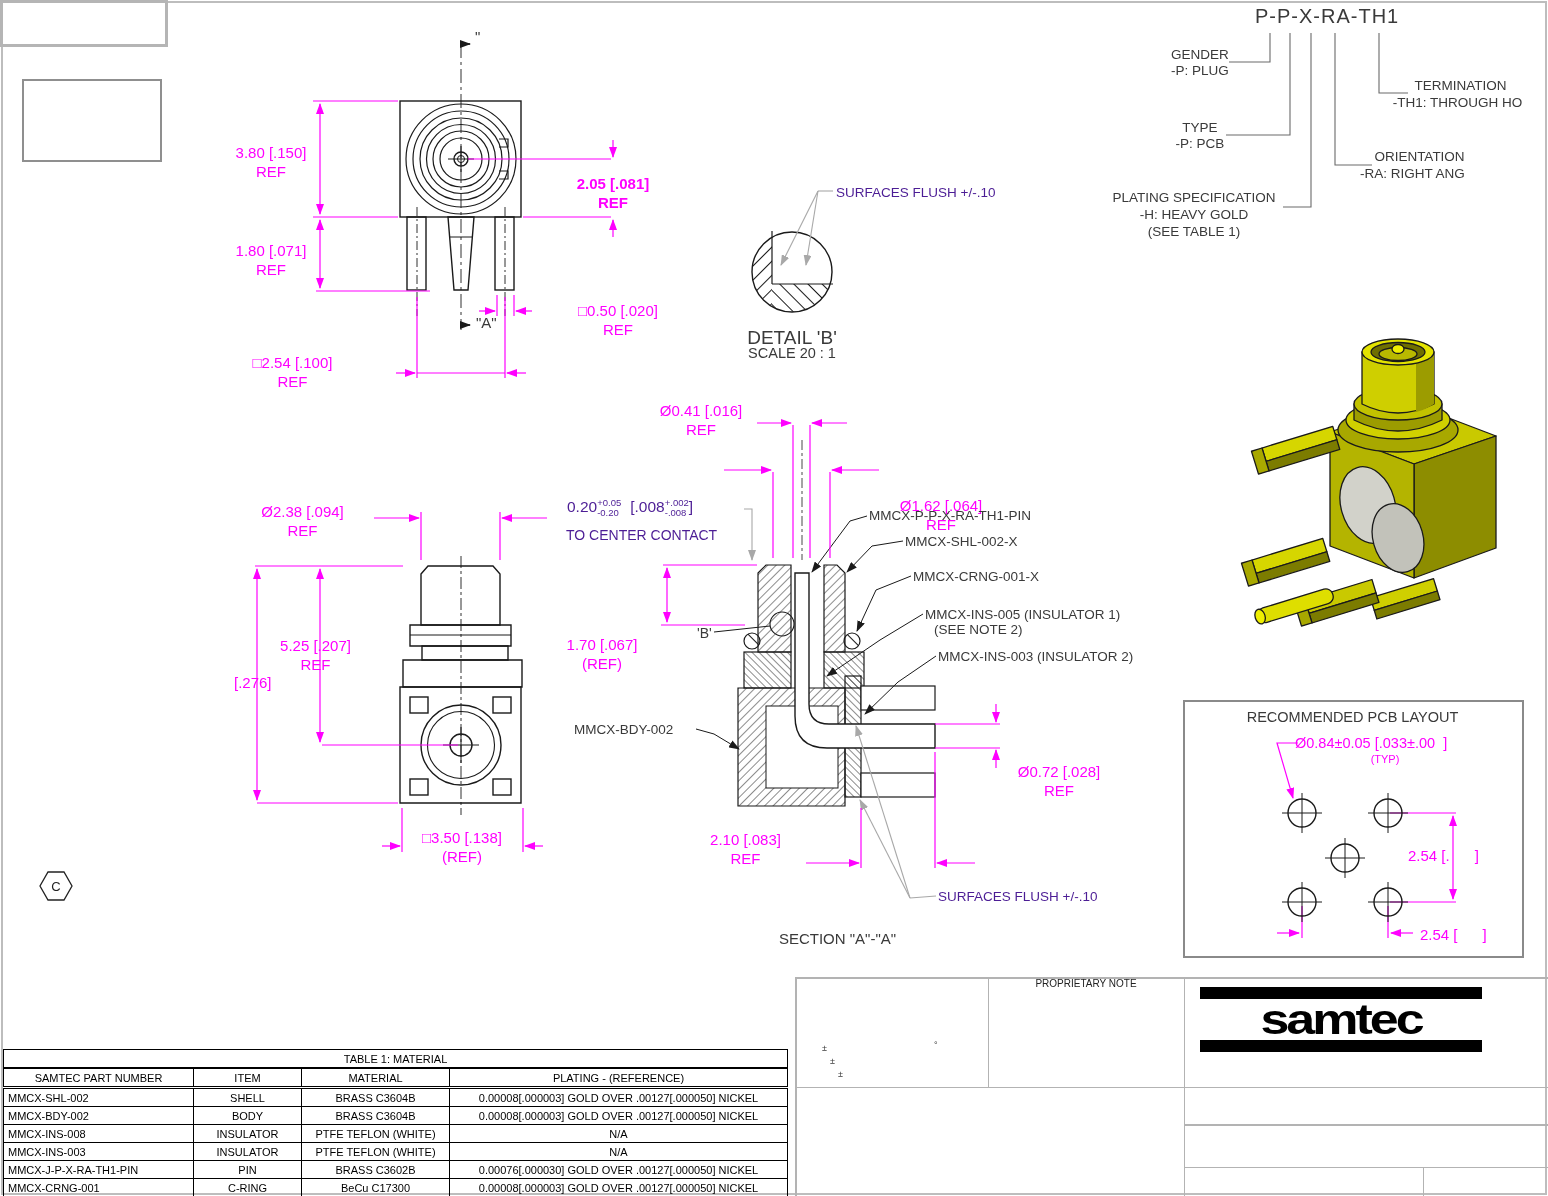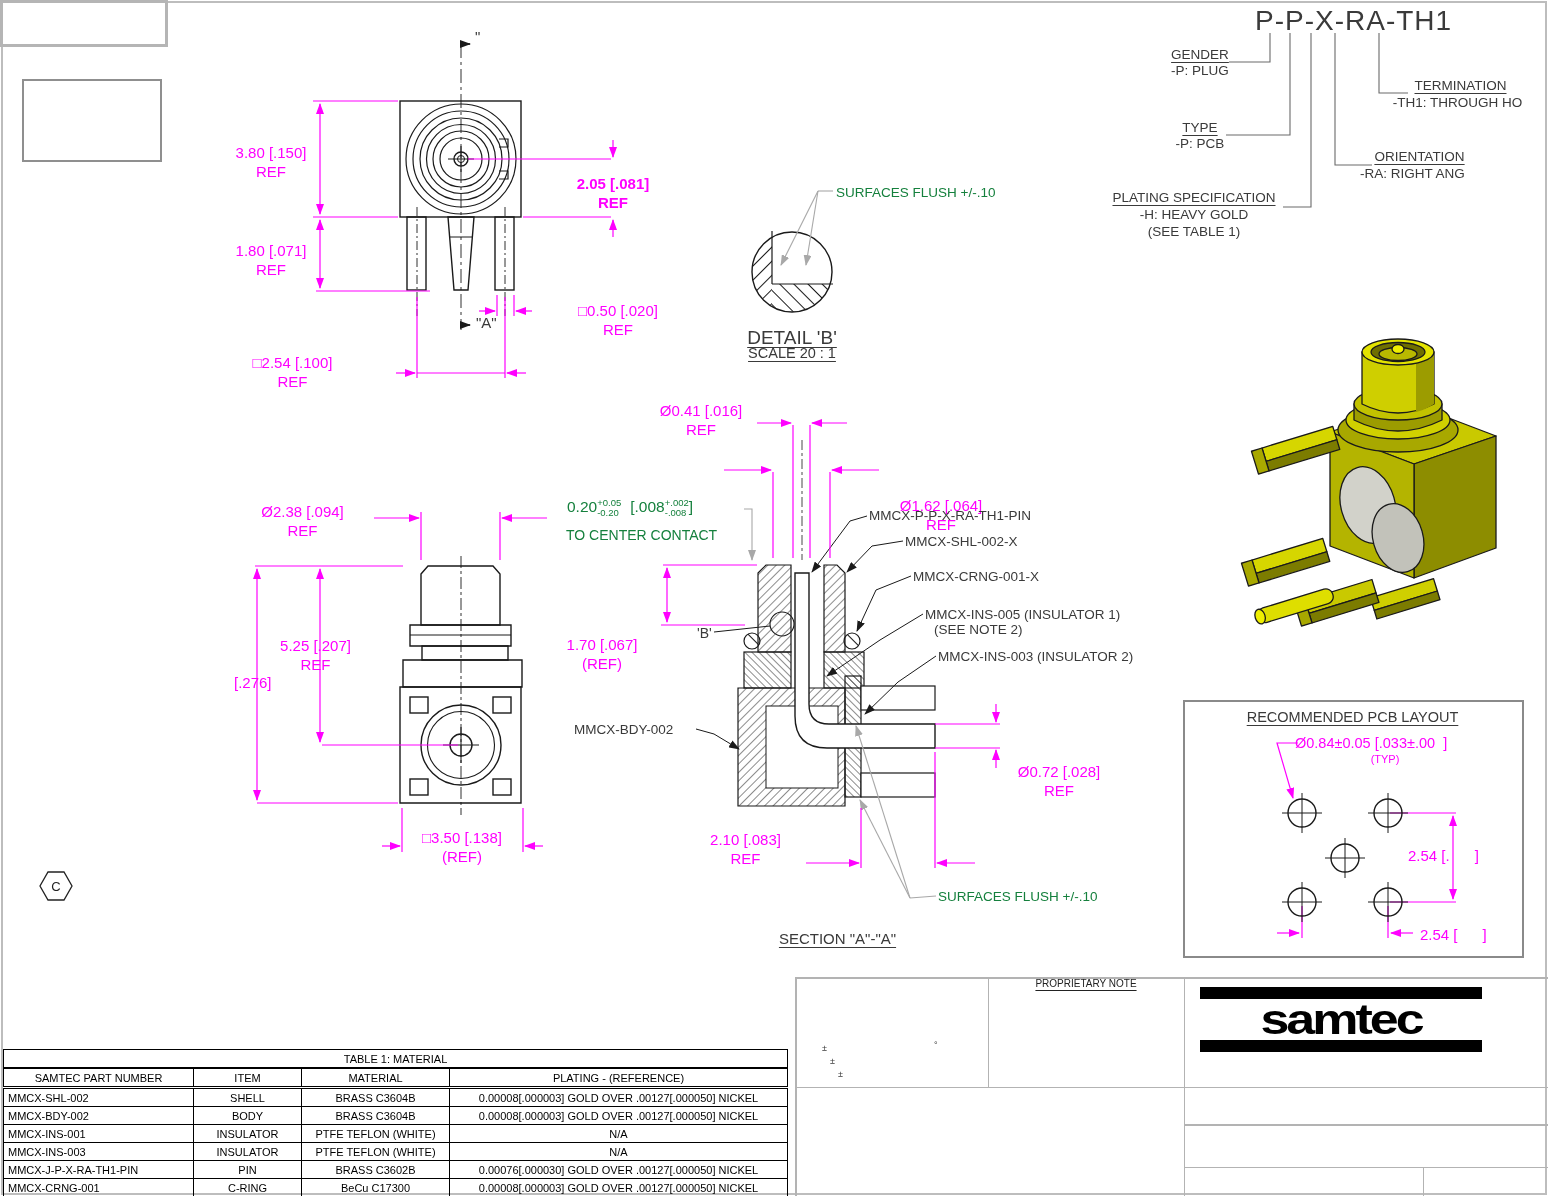--- a/index.html
+++ b/index.html
@@ -1,23 +1,23 @@
 <!DOCTYPE html>
 <html><head>
 <meta charset="utf-8">
 <style>
   html,body{margin:0;padding:0;background:#fff;}
   #sheet{position:relative;width:1548px;height:1196px;background:#ffffff;
          font-family:"Liberation Sans","DejaVu Sans",sans-serif;overflow:hidden;}
   .abs{position:absolute;}
   .L{position:absolute;color:#3a3a3a;font-size:13.5px;white-space:nowrap;}
   .M{position:absolute;color:#ff00ff;font-size:15px;white-space:nowrap;}
-  .G{position:absolute;color:#15803d;font-size:13.5px;white-space:nowrap;}
+  .G{position:absolute;color:#4c1d95;font-size:13.5px;white-space:nowrap;}
   .C{text-align:center;}
-  .U{text-decoration:underline;text-underline-offset:3px;}
+  .U{text-underline-offset:3px;}
   .pre{white-space:pre;}
   .dim2 div{line-height:1.25;}
   .stack{display:inline-flex;flex-direction:column;font-size:9.5px;line-height:1.1;vertical-align:middle;}
   
   #mat{position:absolute;left:3px;top:1049px;width:785px;border-collapse:collapse;
        font-size:11px;color:#000;table-layout:fixed;}
   #mat td,#mat th{border:1px solid #000;padding:0 4px;height:17px;font-weight:normal;
        overflow:hidden;white-space:nowrap;}
   #mat .ttl{text-align:center;border-bottom:2px solid #000;}
   #mat .hdr td{text-align:center;border-bottom:3px double #000;}
@@ -314,21 +314,21 @@
 
       <g transform="translate(1256,610) rotate(-17)">
         <rect x="0" y="0" width="78" height="15" rx="7" fill="#dede00"></rect>
         <ellipse cx="2" cy="7.5" rx="5" ry="7.5" fill="#efef00"></ellipse>
       </g>
     </g>
   </svg>
 
   <div class="abs" style="left:1183px;top:700px;width:337px;height:254px;border:2px solid #8a8a8a;"></div>
 
-  <div class="L" style="left:1255px;top:5px;font-size:28px;letter-spacing:1px;">P-P-X-RA-TH1</div>
+  <div class="L" style="left:1255px;top:5px;font-size:20px;letter-spacing:1px;">P-P-X-RA-TH1</div>
   <div class="L C U" style="left:1140px;top:47px;width:120px;">GENDER</div>
   <div class="L C" style="left:1140px;top:63px;width:120px;">-P: PLUG</div>
   <div class="L C U" style="left:1155px;top:120px;width:90px;">TYPE</div>
   <div class="L C" style="left:1155px;top:136px;width:90px;">-P: PCB</div>
   <div class="L C U" style="left:1104px;top:190px;width:180px;">PLATING SPECIFICATION</div>
   <div class="L C" style="left:1104px;top:207px;width:180px;">-H: HEAVY GOLD</div>
   <div class="L C" style="left:1104px;top:224px;width:180px;">(SEE TABLE 1)</div>
   <div class="L C U" style="left:1357px;top:149px;width:125px;">ORIENTATION</div>
   <div class="L C" style="left:1350px;top:166px;width:125px;">-RA: RIGHT ANG</div>
   <div class="L C U" style="left:1398px;top:78px;width:125px;">TERMINATION</div>
@@ -447,21 +447,21 @@
           <td class="c">BRASS C3604B</td>
           <td class="c">0.00008[.000003] GOLD OVER .00127[.000050] NICKEL</td>
         </tr>
     <tr>
           <td>MMCX-BDY-002</td>
           <td class="c">BODY</td>
           <td class="c">BRASS C3604B</td>
           <td class="c">0.00008[.000003] GOLD OVER .00127[.000050] NICKEL</td>
         </tr>
     <tr>
-          <td>MMCX-INS-001</td>
+          <td>MMCX-INS-008</td>
           <td class="c">INSULATOR</td>
           <td class="c">PTFE TEFLON (WHITE)</td>
           <td class="c">N/A</td>
         </tr>
     <tr>
           <td>MMCX-INS-003</td>
           <td class="c">INSULATOR</td>
           <td class="c">PTFE TEFLON (WHITE)</td>
           <td class="c">N/A</td>
         </tr>

